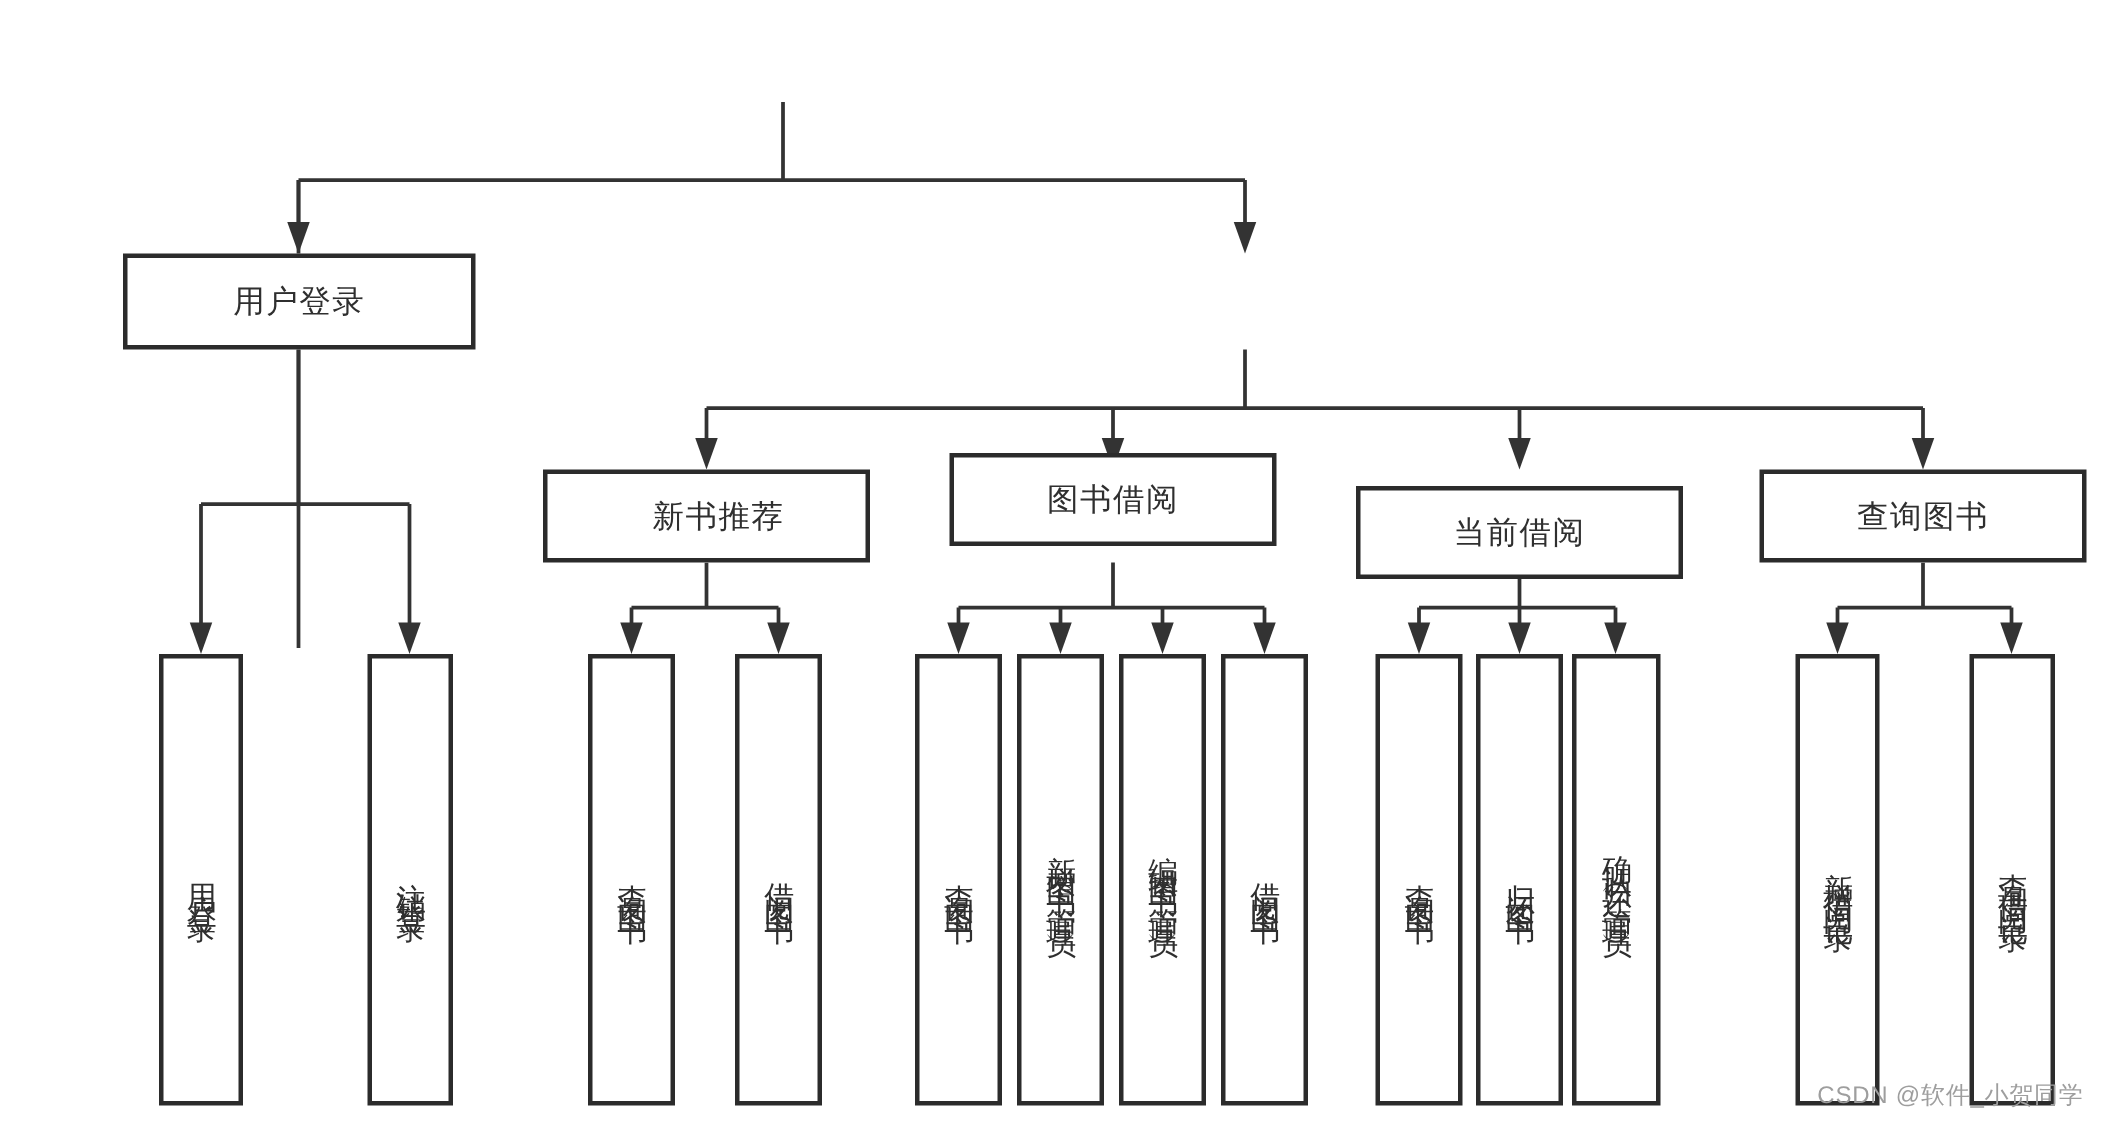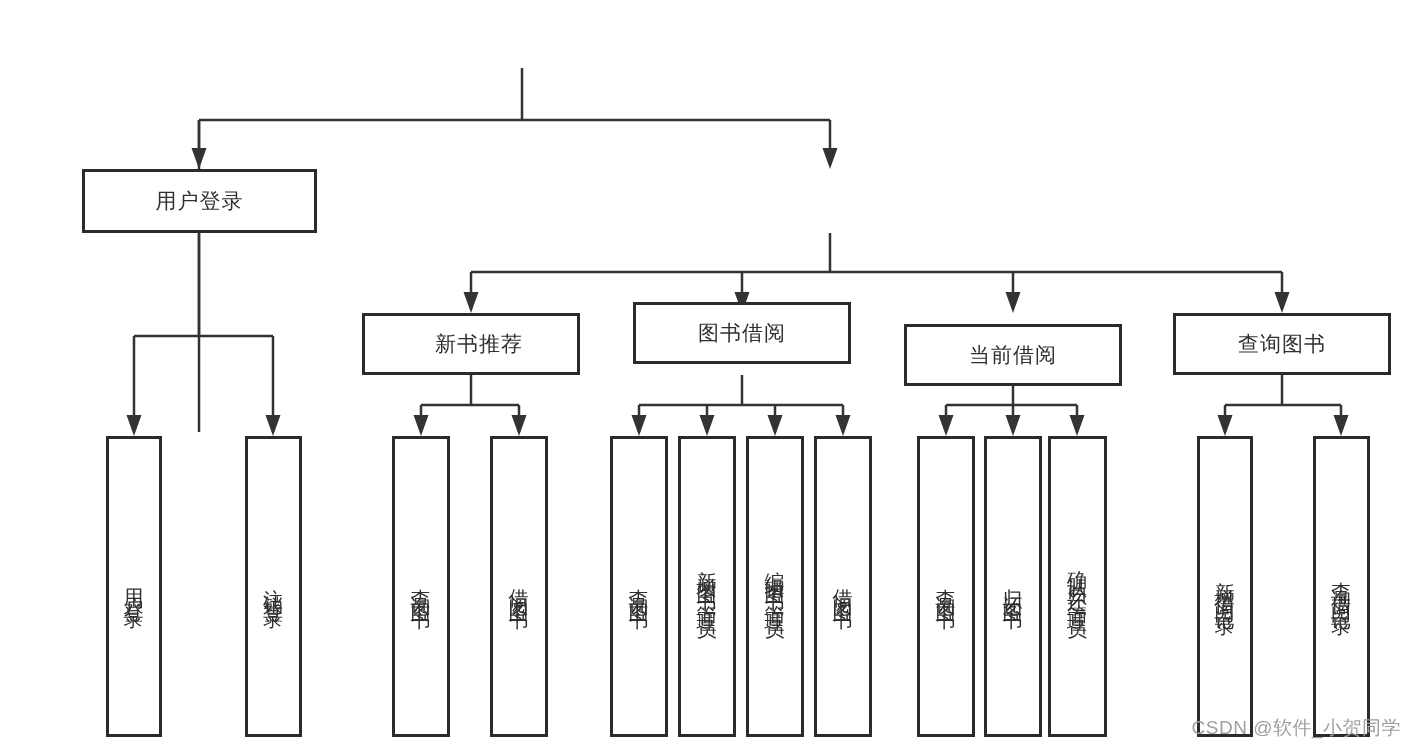--- a/index.html
+++ b/index.html
@@ -37,22 +37,22 @@
     writing-mode:vertical-rl;
     text-orientation:mixed;
     font-size:20px;
     letter-spacing:7px;
     line-height:1.1;
     white-space:nowrap;
   }
   svg.connectors{position:absolute;left:0;top:0;z-index:1;}
   .watermark{
     position:absolute;
-    right:4px;bottom:6px;
-    font-size:19px;
+    right:16px;bottom:6px;
+    font-size:16px;
     color:#9e9e9e;
     letter-spacing:0.5px;
     z-index:3;
   }
 </style>
 </head>
 <body>
 
 <div class="canvas">
 

